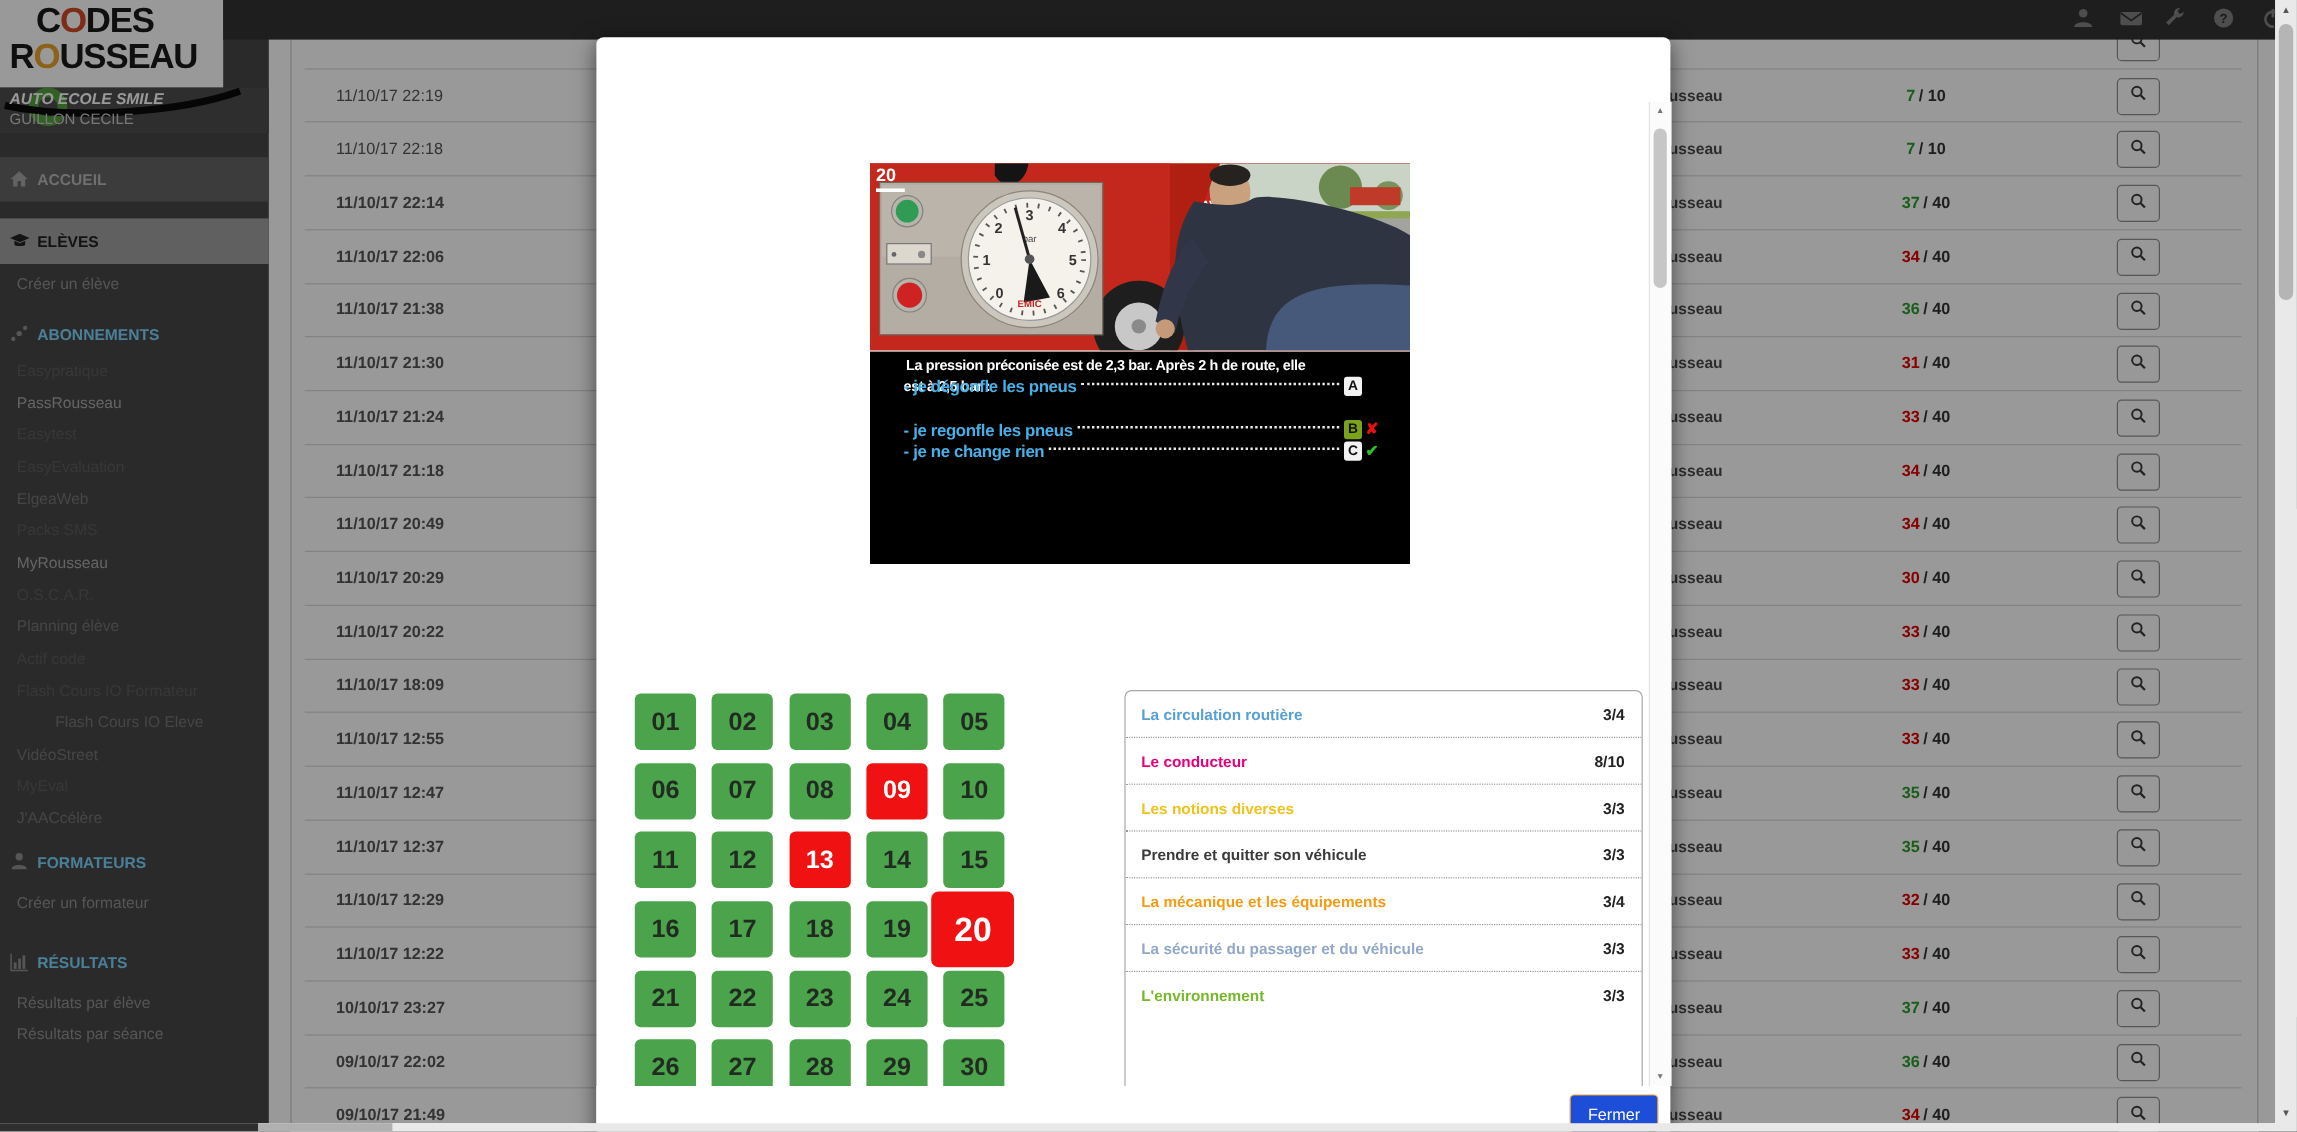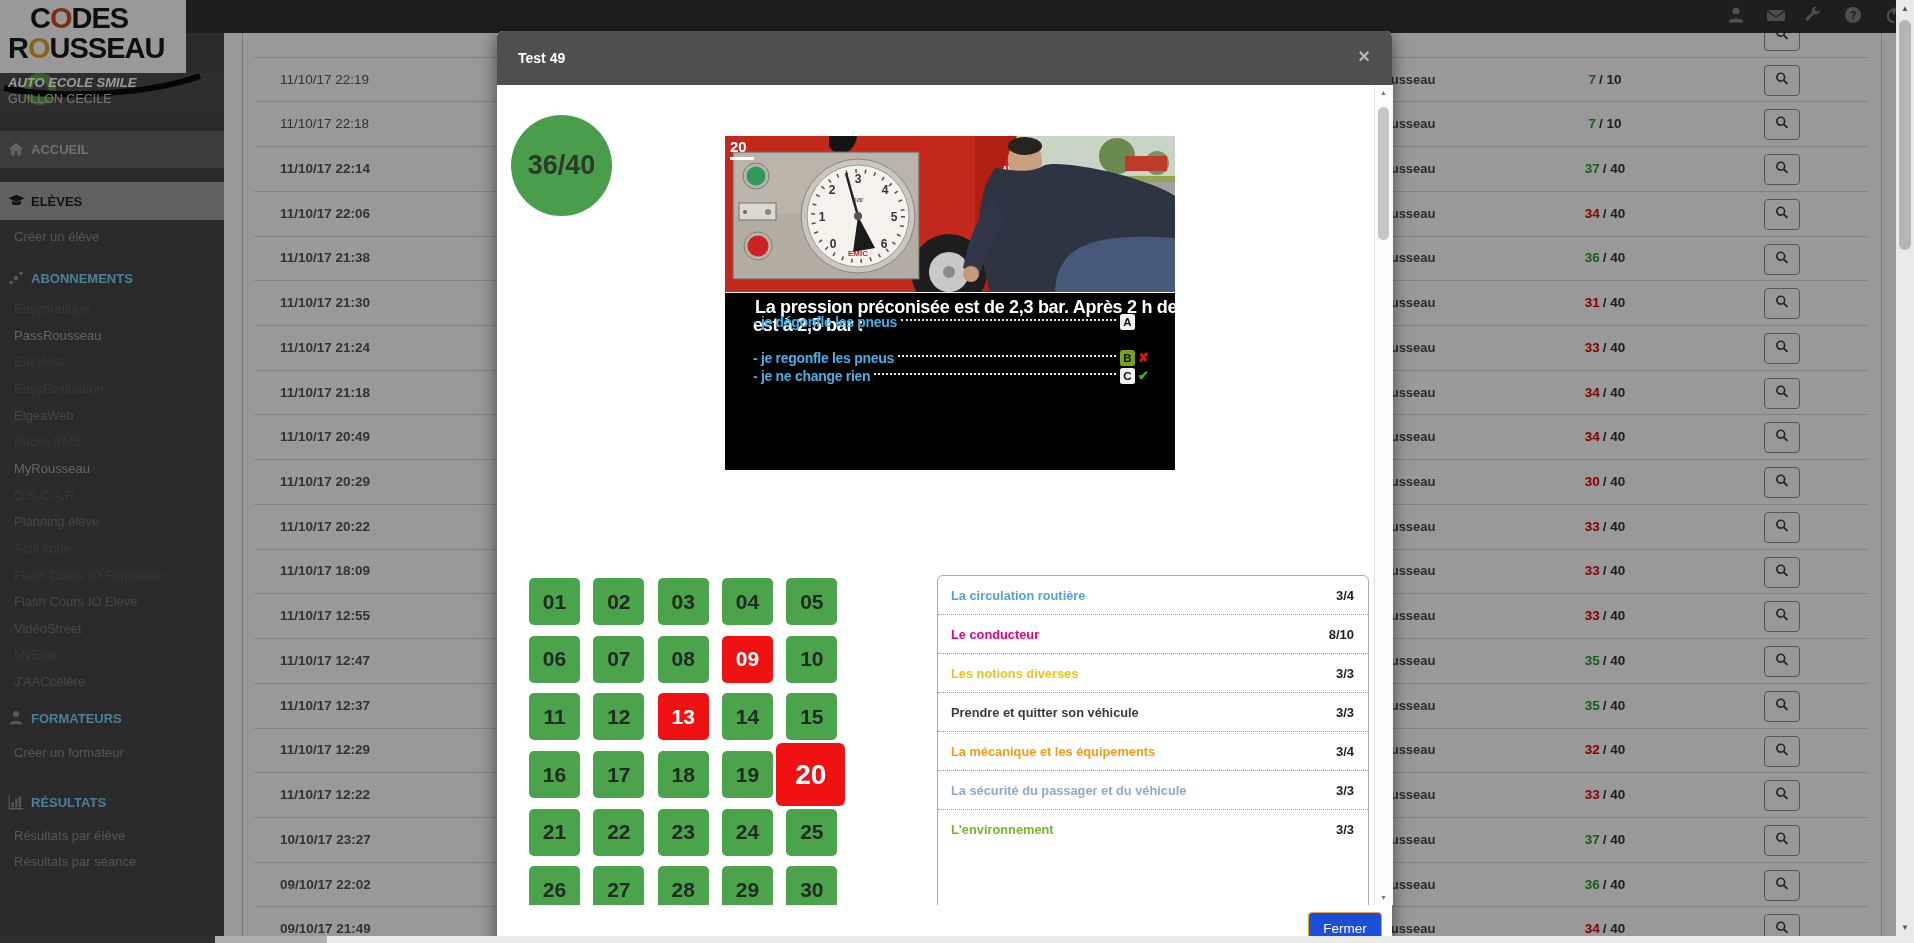--- a/index.html
+++ b/index.html
@@ -58,21 +58,21 @@
   #modal-header{position:absolute;left:0;top:0;width:100%;height:54px;background:#4f4f4f;border-radius:6px 6px 0 0;}
   #modal-title{position:absolute;left:21px;top:0;height:54px;line-height:54px;font-size:14px;font-weight:bold;color:#fff;}
   #modal-close{position:absolute;right:22px;top:14px;font-size:20px;font-weight:bold;color:#b8b8b8;cursor:pointer;}
   #score-badge{position:absolute;left:14px;top:84px;width:101px;height:101px;border-radius:50%;
                background:#4a9d4a;color:#2c3a2c;font-size:27px;font-weight:bold;
                display:flex;align-items:center;justify-content:center;}
   #photo{position:absolute;left:228px;top:105px;width:450px;height:156px;background:#c4281c;overflow:hidden;}
   #qnum{position:absolute;left:5px;top:2px;font-size:15px;font-weight:bold;color:#fff;z-index:2;}
   #qnum-bar{position:absolute;left:5px;top:21px;width:24px;height:3px;background:#fff;z-index:2;}
   #qbox{position:absolute;left:228px;top:262px;width:450px;height:177px;background:#000;}
-  .qline{position:absolute;font-size:18px;font-weight:bold;color:#fff;letter-spacing:-0.3px;white-space:nowrap;}
+  .qline{position:absolute;font-size:12px;font-weight:bold;color:#fff;letter-spacing:-0.3px;white-space:nowrap;}
   .opt-row{position:absolute;left:28px;width:400px;height:17px;display:flex;align-items:center;}
   .opt-text{font-size:14px;font-weight:bold;color:#47b0e6;letter-spacing:-0.3px;white-space:nowrap;}
   .opt-leader{flex:1;border-bottom:2px dotted #e8e8e8;margin:0 4px 3px 4px;}
   .opt-letter{width:15px;height:16px;border-radius:2.5px;background:#f2f2f2;color:#111;
               font-size:11.5px;font-weight:bold;text-align:center;line-height:16px;flex:none;}
   .opt-letter.sel{background:#7aa21d;}
   .opt-res{width:15px;margin-left:3px;font-size:13px;font-weight:bold;flex:none;}
   .opt-res.wrong{color:#e81010;} .opt-res.correct{color:#28c028;}
   .qbtn{position:absolute;width:51px;height:47px;border-radius:5px;background:#4ba44b;color:#222b22;
         font-size:21px;font-weight:bold;display:flex;align-items:center;justify-content:center;cursor:pointer;}
@@ -450,21 +450,21 @@
         <div class="side-item tone-bright" style="top: 322.65px;">PassRousseau</div>
         <div class="side-item tone-dim" style="top: 349.3px;">Easytest</div>
         <div class="side-item tone-dim" style="top: 375.95px;">EasyEvaluation</div>
         <div class="side-item tone-mid" style="top: 402.6px;">ElgeaWeb</div>
         <div class="side-item tone-dim" style="top: 429.25px;">Packs SMS</div>
         <div class="side-item tone-bright" style="top: 455.9px;">MyRousseau</div>
         <div class="side-item tone-dim" style="top: 482.55px;">O.S.C.A.R.</div>
         <div class="side-item tone-mid" style="top: 509.2px;">Planning élève</div>
         <div class="side-item tone-dim" style="top: 535.85px;">Actif code</div>
         <div class="side-item tone-dim" style="top: 562.5px;">Flash Cours IO Formateur</div>
-        <div class="side-item tone-mid" style="top: 589.15px;">Flash Cours IO Eleve</div>
+        <div class="side-item tone-mid" style="top: 589.15px; margin-left: 32px;">Flash Cours IO Eleve</div>
         <div class="side-item tone-mid" style="top: 615.8px;">VidéoStreet</div>
         <div class="side-item tone-dim" style="top: 642.45px;">MyEval</div>
         <div class="side-item tone-mid" style="top: 669.1px;">J'AACcélère</div>
         <div class="side-sec sec-plain" style="top: 705px; height: 26px;">
           <div class="sicon"><svg width="18" height="18" viewBox="0 0 20 20">
               <circle cx="10" cy="5.5" r="3.4" fill="#8f8f8f"></circle>
               <path d="M3 17c0-5 14-5 14 0z" fill="#8f8f8f"></path>
             </svg></div>
           <div class="slabel">FORMATEURS</div>
         </div>
@@ -479,26 +479,21 @@
           <div class="slabel">RÉSULTATS</div>
         </div>
         <div class="side-item tone-normal" style="top: 823px;">Résultats par élève</div>
         <div class="side-item tone-normal" style="top: 849px;">Résultats par séance</div>
       </div>
   </div>
 
   <div id="overlay" class="abs"></div>
 
   <div id="modal" class="abs">
-    <div id="modal-header">
-      <div id="modal-title">Test 49</div>
-      <div id="modal-close">×</div>
-    </div>
-
-    <div id="score-badge">36/40</div>
+
 
     <div id="photo">
       <svg width="450" height="156" viewBox="0 0 450 156">
         <rect x="0" y="0" width="450" height="156" fill="#c4281c"></rect>
         <rect x="250" y="0" width="200" height="42" fill="#c9d3c6"></rect>
         <circle cx="282" cy="28" r="14" fill="#6b8a52"></circle>
         <circle cx="392" cy="20" r="18" fill="#6b8a52"></circle>
         <circle cx="432" cy="27" r="12" fill="#76945c"></circle>
         <rect x="265" y="22" width="48" height="22" fill="#cc1f1f"></rect>
         <text x="270" y="38" fill="#fff" font-size="10" font-weight="bold" font-family="Liberation Sans,sans-serif">LAVAGE</text>

